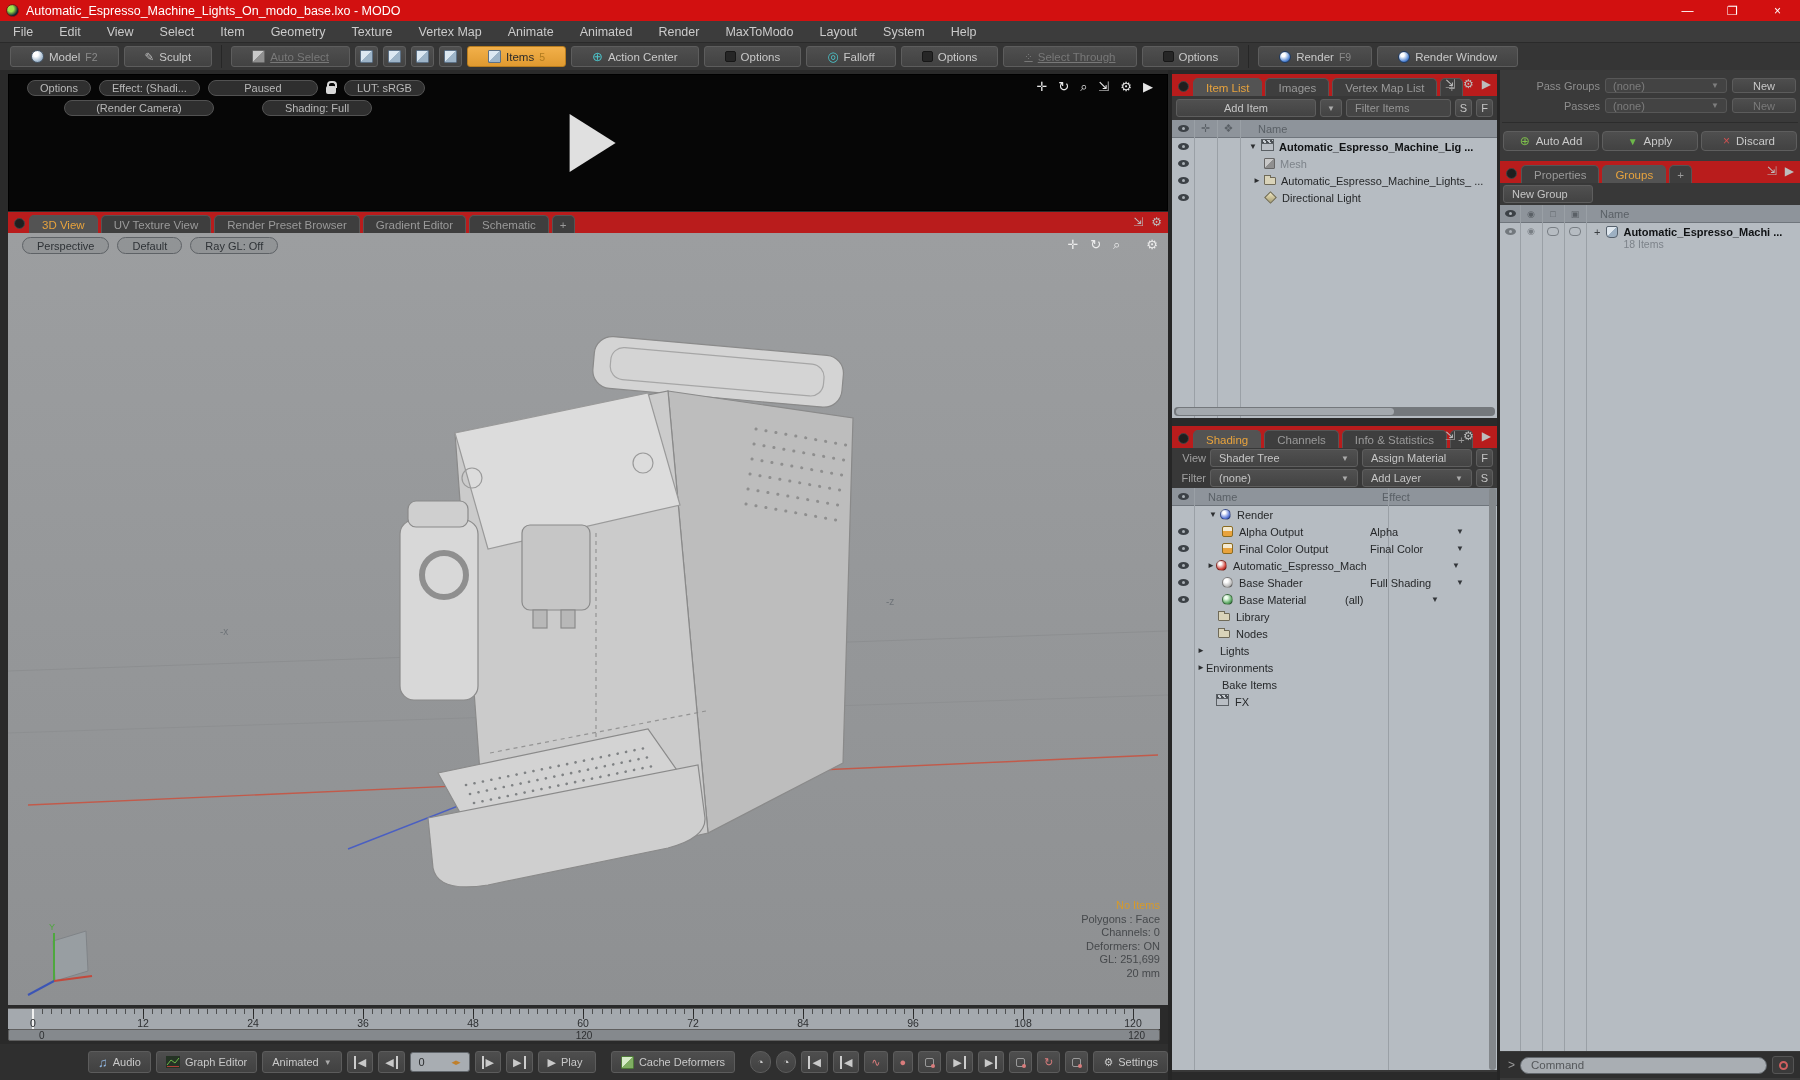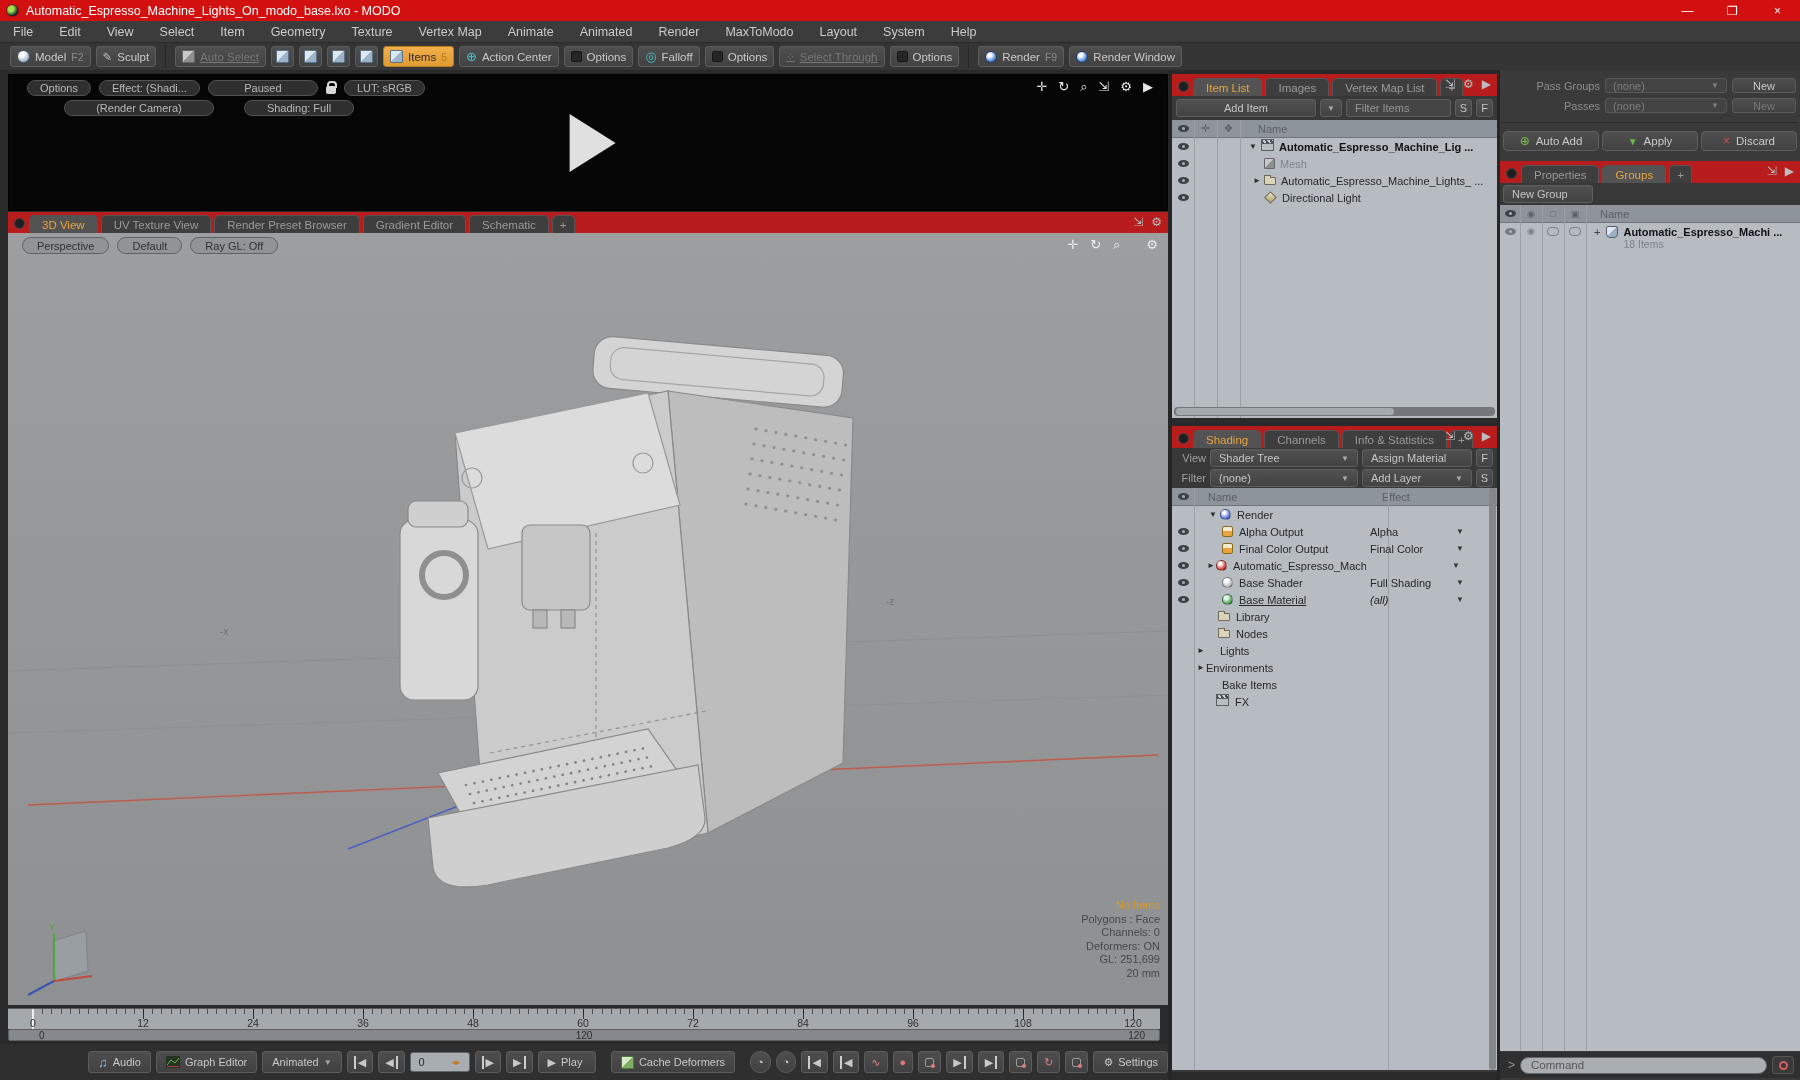--- a/index.html
+++ b/index.html
@@ -13,21 +13,21 @@
   #titlebar .ttl{font-size:12.5px;}
   #titlebar .wins{margin-left:auto;display:flex;}
   #titlebar .winbtn{width:45px;height:21px;display:flex;align-items:center;justify-content:center;font-size:12px;}
   
   #menubar{left:0;top:21px;width:1800px;height:22px;background:#3c3c3c;display:flex;align-items:center;
     color:#cbcbcb;font-size:12.5px;border-bottom:1px solid #2a2a2a;}
   #menubar span{padding:0 13px;}
   
   #toolbar{left:0;top:43px;width:1800px;height:27px;background:#353535;display:flex;align-items:center;gap:5px;padding-left:10px;}
   .tbtn{height:21px;background:linear-gradient(#4f4f4f,#424242);border:1px solid #5d5d5d;border-radius:3px;
-    color:#c9c9c9;font-size:11.5px;display:flex;align-items:center;gap:5px;padding:0 6px;white-space:nowrap;}
+    color:#c9c9c9;font-size:11.5px;display:flex;align-items:center;gap:5px;padding:0 20px;white-space:nowrap;}
   .tbtn .key{color:#8a8a8a;font-size:10.5px;}
   .tbtn.disabled{color:#787878;text-decoration:underline;}
   .tbtn.orange{background:linear-gradient(#f2b04a,#e09a30);border-color:#b87d20;color:#2b2b2b;}
   .tbtn.orange .key{color:#b07b1e;}
   .tbtn.iconsonly{padding:0 4px;gap:3px;}
   .cube{width:13px;height:13px;background:linear-gradient(135deg,#dce8f2 0 48%,#9db4c8 48%);border:1px solid #5d7186;border-radius:1px;}
   .cube.grey{background:linear-gradient(135deg,#c9c9c9 0 48%,#8f8f8f 48%);border-color:#666;}
   .cube.green{background:linear-gradient(135deg,#d6ecc8 0 48%,#7fae62 48%);border-color:#4e7a38;}
   .cbx{width:11px;height:11px;background:#262626;border:1px solid #171717;border-radius:2px;}
   .teal{color:#4cc3c9;font-size:13px;}
@@ -39,21 +39,21 @@
   .tabstrip{display:flex;align-items:flex-end;background:#b91c1c;height:22px;padding-left:6px;position:relative;}
   .panelmenu{width:11px;height:11px;border-radius:50%;background:#1f1f1f;border:1px solid #444;margin:0 4px 4px 0;}
   .tab{height:18px;background:#3e3e3e;border:1px solid #555;border-bottom:none;border-radius:5px 5px 0 0;
     color:#9a9a9a;font-size:11.5px;display:flex;align-items:center;padding:0 12px;margin-right:3px;}
   .tab.active{background:#535353;color:#e8a33d;}
   .tab.plus{padding:0 7px;}
   .striptools{position:absolute;right:6px;top:3px;display:flex;gap:8px;color:#bdbdbd;font-size:12px;}
   
   #preview{left:8px;top:74px;width:1160px;height:137px;background:#060606;border:1px solid #000;}
   #preview .r1{position:absolute;left:18px;top:5px;display:flex;gap:8px;align-items:center;}
-  #preview .r2{position:absolute;left:55px;top:25px;display:flex;gap:30px;}
+  #preview .r2{position:absolute;left:55px;top:25px;display:flex;gap:48px;}
   .lock{width:10px;height:8px;background:#d8d8d8;border-radius:2px;position:relative;margin-top:4px;}
   .lock::before{content:"";position:absolute;left:1px;top:-5px;width:6px;height:5px;border:2px solid #d8d8d8;border-bottom:none;border-radius:4px 4px 0 0;}
   #preview .icons{position:absolute;right:14px;top:4px;display:flex;gap:11px;color:#e6e6e6;font-size:13px;}
   #playbtn{position:absolute;left:50%;top:50%;transform:translate(-40%,-50%);width:0;height:0;
     border-left:46px solid rgba(255,255,255,.88);border-top:29px solid transparent;border-bottom:29px solid transparent;}
   
   #vtabs{left:8px;top:212px;width:1160px;height:21px;}
   
   #viewport{left:8px;top:233px;width:1160px;height:772px;background:linear-gradient(#9c9ea0,#8e9092);overflow:hidden;}
   .vpill{height:17px;border:1px solid #5e6266;border-radius:9px;background:rgba(125,129,133,.35);
@@ -618,22 +618,22 @@
       <span style="width:28px;"></span>
       <span class="sph grey" style="margin-right:6px;"></span>
       <span class="nm" style="width:131px;">Base Shader</span>
       <span class="nm" style="width:86px;">Full Shading</span>
       <span class="ddarrow">▼</span>
     </div>
     <div class="trow">
       <span style="width:22px;text-align:center;"><span class="eye"></span></span>
       <span style="width:28px;"></span>
       <span class="sph green" style="margin-right:6px;"></span>
-      <span class="nm" style="width:131px;text-decoration:underline;">Base Material</span>
-      <span class="nm" style="width:86px;font-style:italic;">(all)</span>
+      <span class="nm" style="width:106px;">Base Material</span>
+      <span class="nm" style="width:86px;">(all)</span>
       <span class="ddarrow">▼</span>
     </div>
     <div class="trow">
       <span style="width:22px;"></span>
         <span style="width:24px;"></span>
       <span class="folder" style="margin-right:6px;"></span>
       <span class="nm">Library</span>
     </div>
     <div class="trow">
       <span style="width:22px;"></span>

